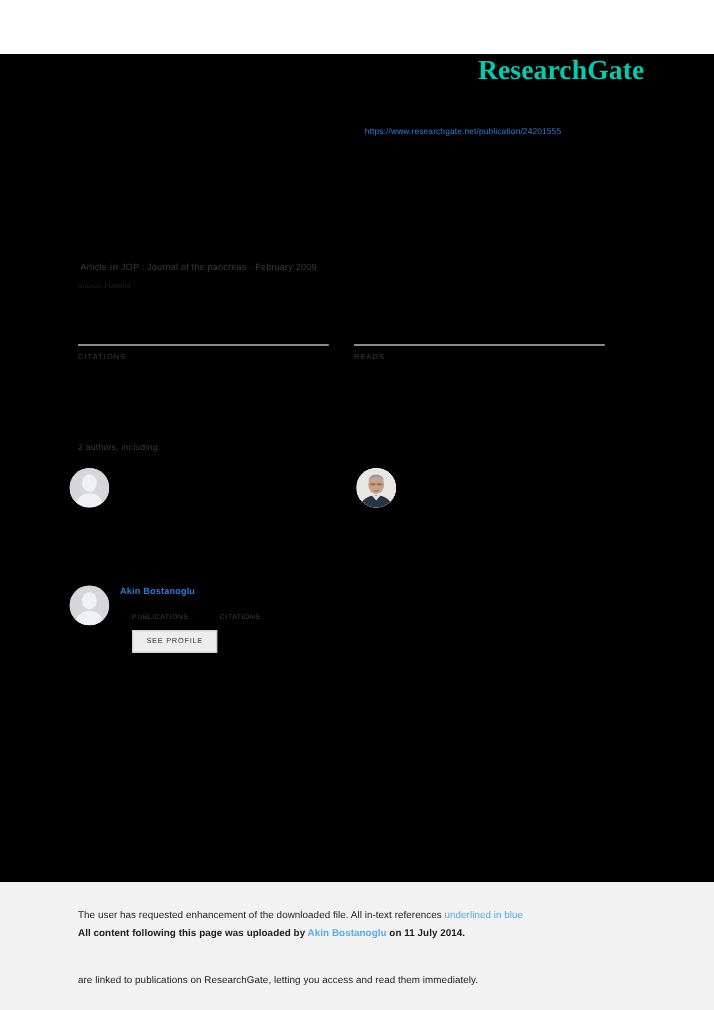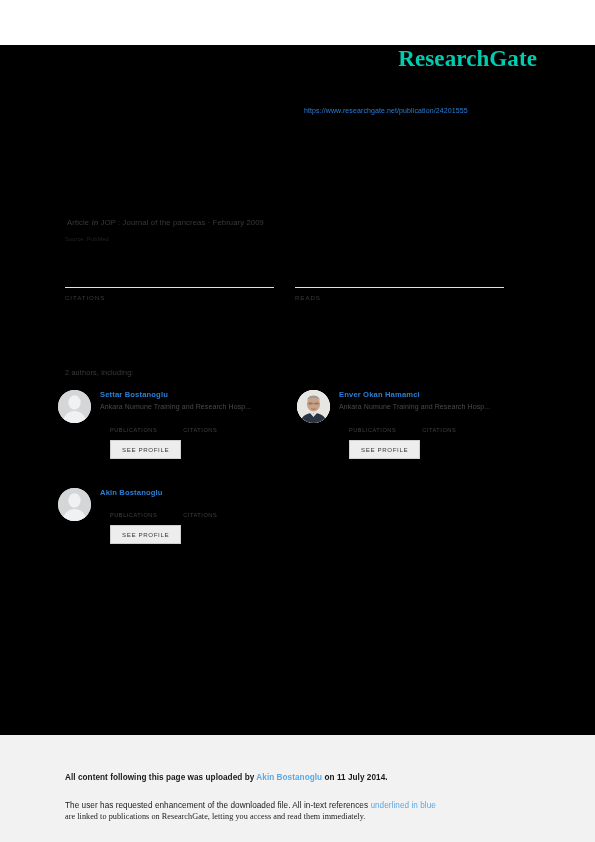--- a/index.html
+++ b/index.html
@@ -211,22 +211,22 @@
   .footer-text {
     position: absolute;
     left: 65px;
     font-size: 8.2px;
     color: #1a1a1a;
     letter-spacing: 0.05px;
     line-height: 14px;
     white-space: nowrap;
   }
   .footer-line-1 { top: 771px; font-weight: bold; }
-  .footer-line-2 { top: 756px; margin-top: 43px; }
-  .footer-line-3 { top: 810px; font-family: Liberation Serif, serif; }
+  .footer-line-2 { top: 756px; }
+  .footer-line-3 { top: 810px; }
   .link-blue {
     color: #5aa9e6;
     text-decoration: none;
   }
 </style>
 </head>
 <body>
 
 <div class="top-white"></div>
 <div class="dark-band"></div>
@@ -260,67 +260,37 @@
 
 <div class="authors-heading">2 authors, including:</div>
 
 <div class="author-card author-1">
   <div class="avatar">
     <svg viewBox="0 0 33 33" xmlns="http://www.w3.org/2000/svg">
       <rect width="33" height="33" fill="#d4d6d8"></rect>
       <ellipse cx="16.5" cy="12.5" rx="6.2" ry="7.2" fill="#f0f1f2"></ellipse>
       <path d="M4.5 33 C5.5 24.5 11 21 16.5 21 C22 21 27.5 24.5 28.5 33 Z" fill="#f0f1f2"></path>
     </svg>
-  </div>
-  <div class="author-body">
-    <a class="author-name" href="#">Settar Bostanoglu</a>
-    <div class="author-affil">Ankara Numune Training and Research Hosp...</div>
-    <div class="author-stats">
-      <div>
-        <div class="astat-num"></div>
-        <div class="astat-label">PUBLICATIONS</div>
-      </div>
-      <div>
-        <div class="astat-num"></div>
-        <div class="astat-label">CITATIONS</div>
-      </div>
-    </div>
-    <div class="see-profile">SEE PROFILE</div>
   </div>
 </div>
 
 <div class="author-card author-2">
   <div class="avatar">
     <svg viewBox="0 0 33 33" xmlns="http://www.w3.org/2000/svg">
       <rect width="33" height="33" fill="#ffffff"></rect>
       <circle cx="16.5" cy="16.5" r="16.5" fill="#e8e6e2"></circle>
       <path d="M3 33 C4.5 25.5 10 23 16.5 23 C23 23 28.5 25.5 30 33 Z" fill="#2b3442"></path>
       <path d="M12.5 22.5 L16.5 27 L20.5 22.5 L19 21.5 L16.5 23.5 L14 21.5 Z" fill="#dfe3e8"></path>
       <ellipse cx="16.5" cy="14" rx="6.6" ry="7.6" fill="#c9a184"></ellipse>
       <path d="M10 11.5 C10.5 6.5 22.5 6.5 23 11.5 C23 9 21.5 5.5 16.5 5.5 C11.5 5.5 10 9 10 11.5 Z" fill="#9a9a9a"></path>
       <rect x="11.4" y="12.4" width="4.2" height="2.2" rx="0.9" fill="#5b5b5b" opacity="0.55"></rect>
       <rect x="17.4" y="12.4" width="4.2" height="2.2" rx="0.9" fill="#5b5b5b" opacity="0.55"></rect>
       <rect x="15.6" y="13.1" width="1.8" height="0.7" fill="#5b5b5b" opacity="0.55"></rect>
       <path d="M14.3 18.6 C15.3 19.4 17.7 19.4 18.7 18.6" stroke="#8b6a52" stroke-width="0.8" fill="none"></path>
     </svg>
-  </div>
-  <div class="author-body">
-    <a class="author-name" href="#">Enver Okan Hamamci</a>
-    <div class="author-affil">Ankara Numune Training and Research Hosp...</div>
-    <div class="author-stats">
-      <div>
-        <div class="astat-num"></div>
-        <div class="astat-label">PUBLICATIONS</div>
-      </div>
-      <div>
-        <div class="astat-num"></div>
-        <div class="astat-label">CITATIONS</div>
-      </div>
-    </div>
-    <div class="see-profile">SEE PROFILE</div>
   </div>
 </div>
 
 <div class="author-card author-3">
   <div class="avatar">
     <svg viewBox="0 0 33 33" xmlns="http://www.w3.org/2000/svg">
       <rect width="33" height="33" fill="#d4d6d8"></rect>
       <ellipse cx="16.5" cy="12.5" rx="6.2" ry="7.2" fill="#f0f1f2"></ellipse>
       <path d="M4.5 33 C5.5 24.5 11 21 16.5 21 C22 21 27.5 24.5 28.5 33 Z" fill="#f0f1f2"></path>
     </svg>

